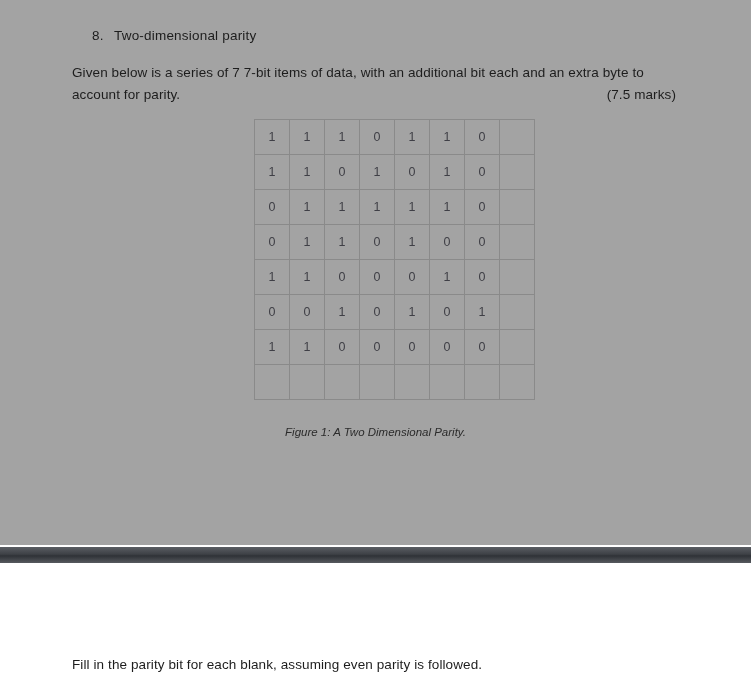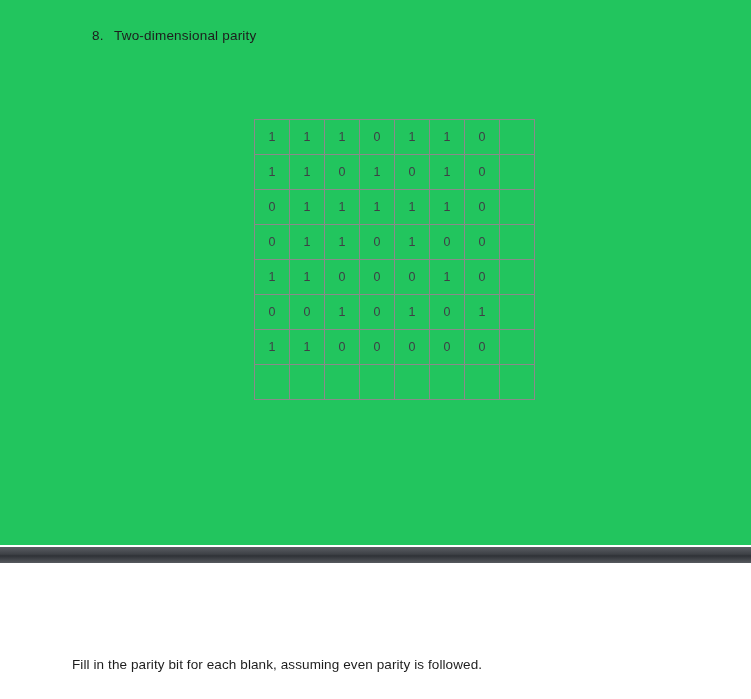--- a/index.html
+++ b/index.html
@@ -12,21 +12,21 @@
     background: #ffffff;
     font-family: "Liberation Sans", sans-serif;
     color: #1a1a1a;
     overflow: hidden;
     position: relative;
   }
   .page {
     position: relative;
     width: 751px;
     height: 545px;
-    background: #22c55e;
+    background: #a3a3a3;
     box-sizing: border-box;
     padding: 0;
   }
   .question-line {
     position: absolute;
     left: 92px;
     top: 28px;
     font-size: 13.5px;
     color: #1d1d1d;
     letter-spacing: 0.2px;
@@ -124,20 +124,23 @@
 </style>
 </head>
 <body>
 
 <div class="page">
 
   <div class="question-line">
     <span class="question-number">8.</span><span>Two-dimensional parity</span>
   </div>
 
+  <div class="para">
+    <span>Given below is a series of 7 7-bit items of data, with an additional bit each and an extra byte to account for parity.</span><span class="marks">(7.5 marks)</span>
+  </div>
 
   <div class="grid-wrap">
     <table class="parity">
       <tbody>
           <tr>
             <td>1</td>
             <td>1</td>
             <td>1</td>
             <td>0</td>
             <td>1</td>
@@ -212,20 +215,21 @@
             <td class="blank"></td>
             <td class="blank"></td>
             <td class="blank"></td>
             <td class="blank"></td>
             <td class="parity-col blank"></td>
           </tr>
         </tbody>
     </table>
   </div>
 
+  <div class="figure-caption">Figure 1: A Two Dimensional Parity.</div>
 
 
 </div>
 
 <div class="separator"></div>
 
 <div class="lower-area">
   <div class="bottom-text">Fill in the parity bit for each blank, assuming even parity is followed.</div>
 </div>
 

